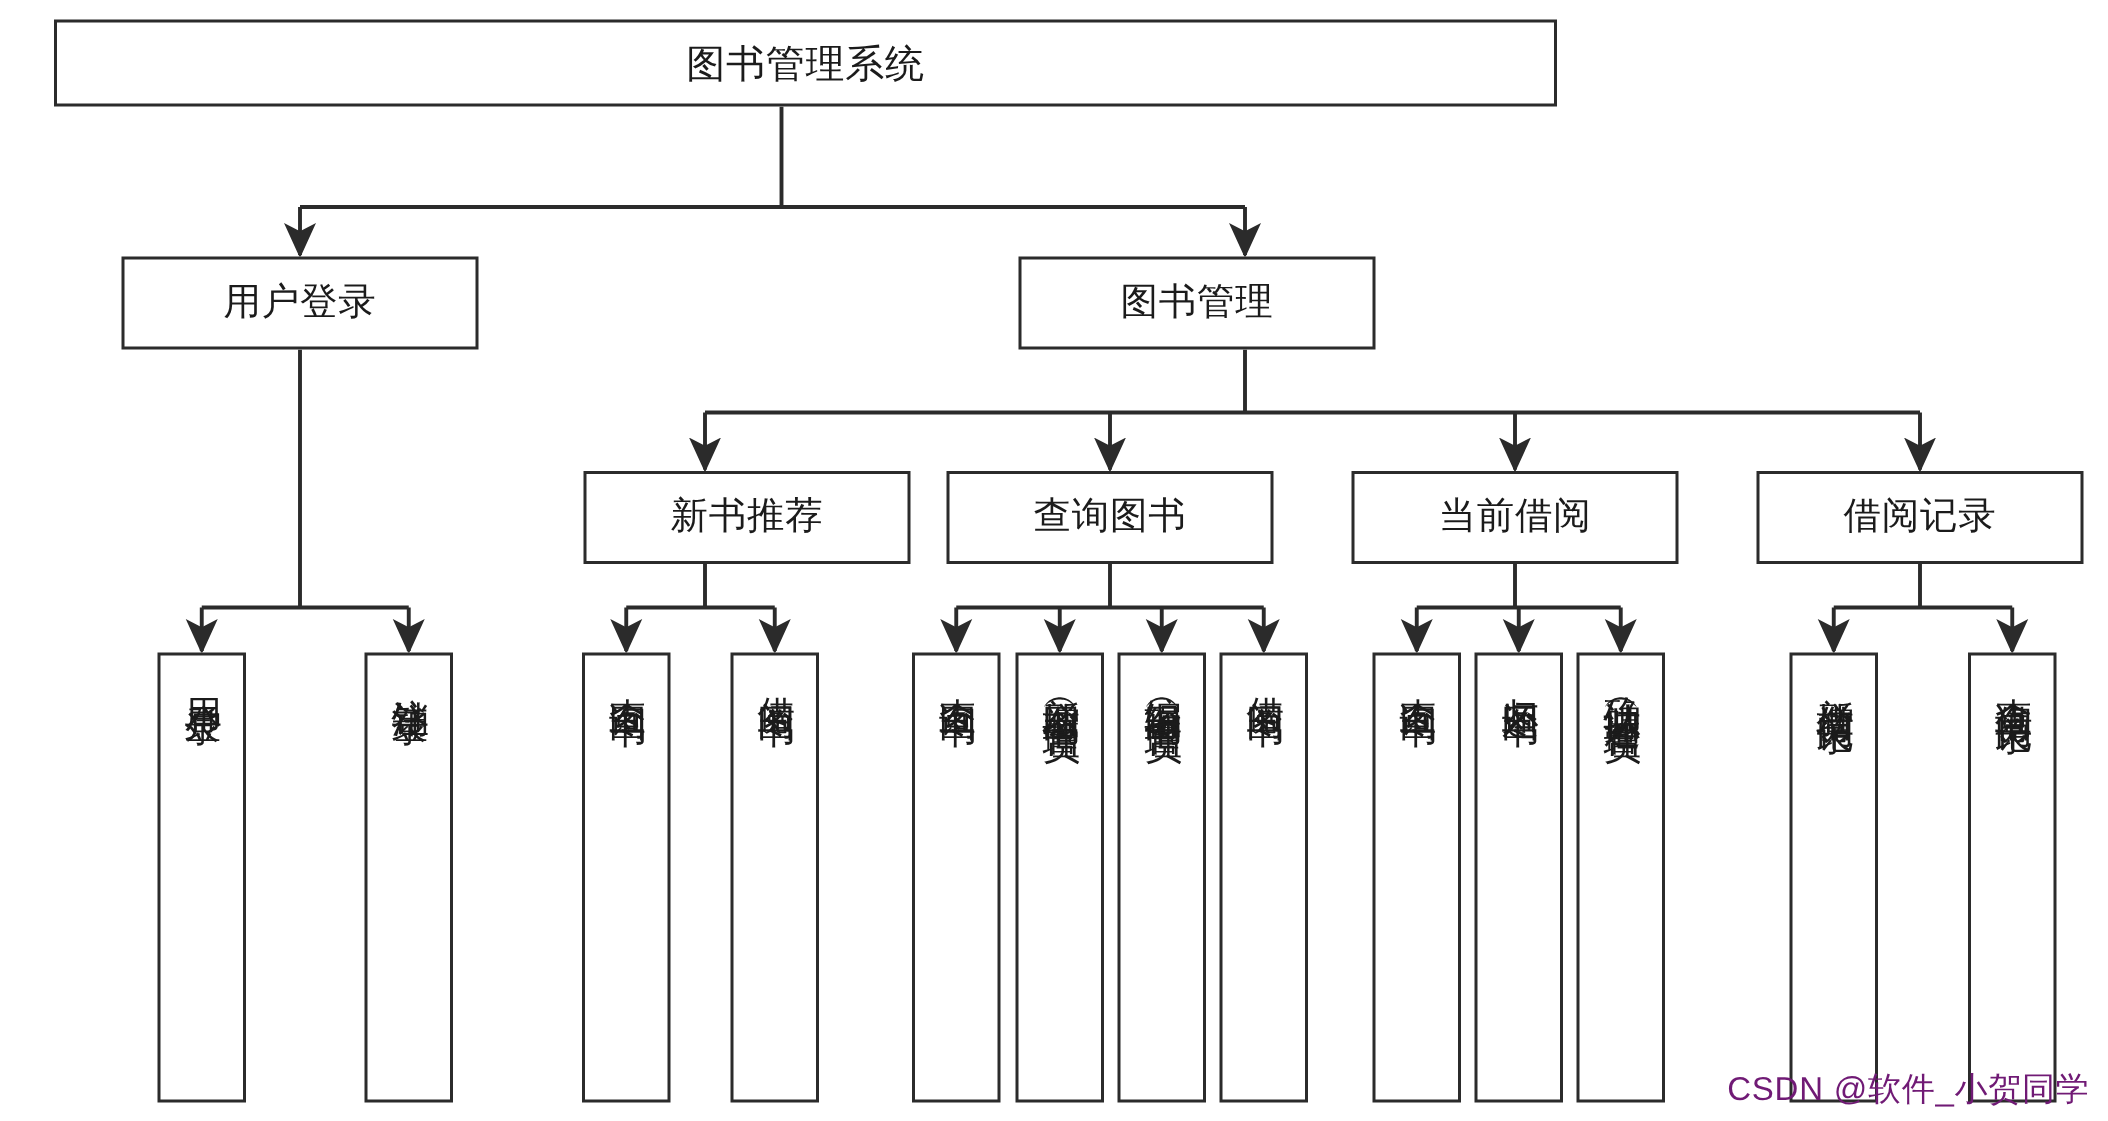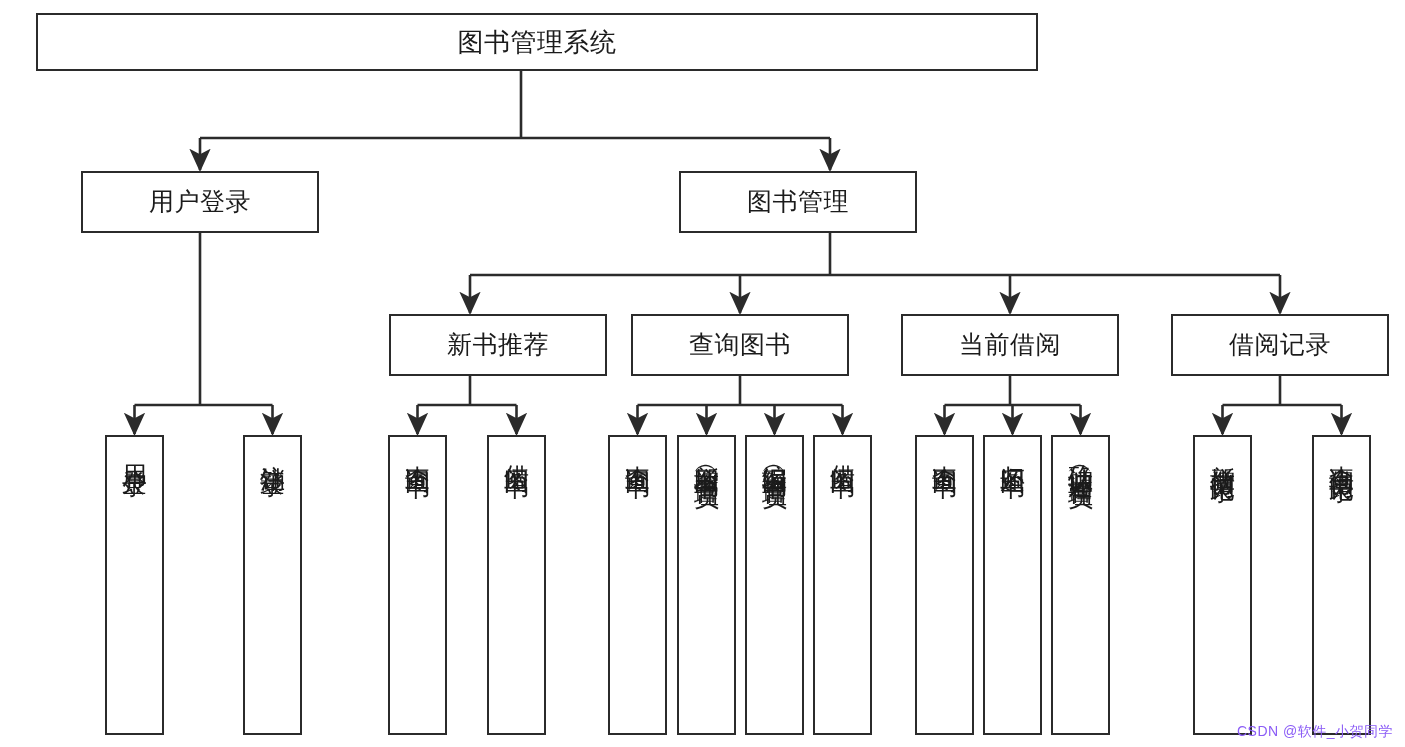--- a/index.html
+++ b/index.html
@@ -62,22 +62,22 @@
     text-orientation: upright;
     font-size: 25px;
     line-height: 1.0;
     letter-spacing: 3px;
     white-space: nowrap;
   }
   #watermark {
     position: absolute;
     right: 12px;
     bottom: 6px;
-    font-size: 14px;
-    color: #8b5cf6;
+    font-size: 22px;
+    color: #701a75;
     z-index: 5;
     white-space: nowrap;
     letter-spacing: 0.5px;
   }
 </style>
 </head>
 <body>
 
 <div id="diagram-root">
 

